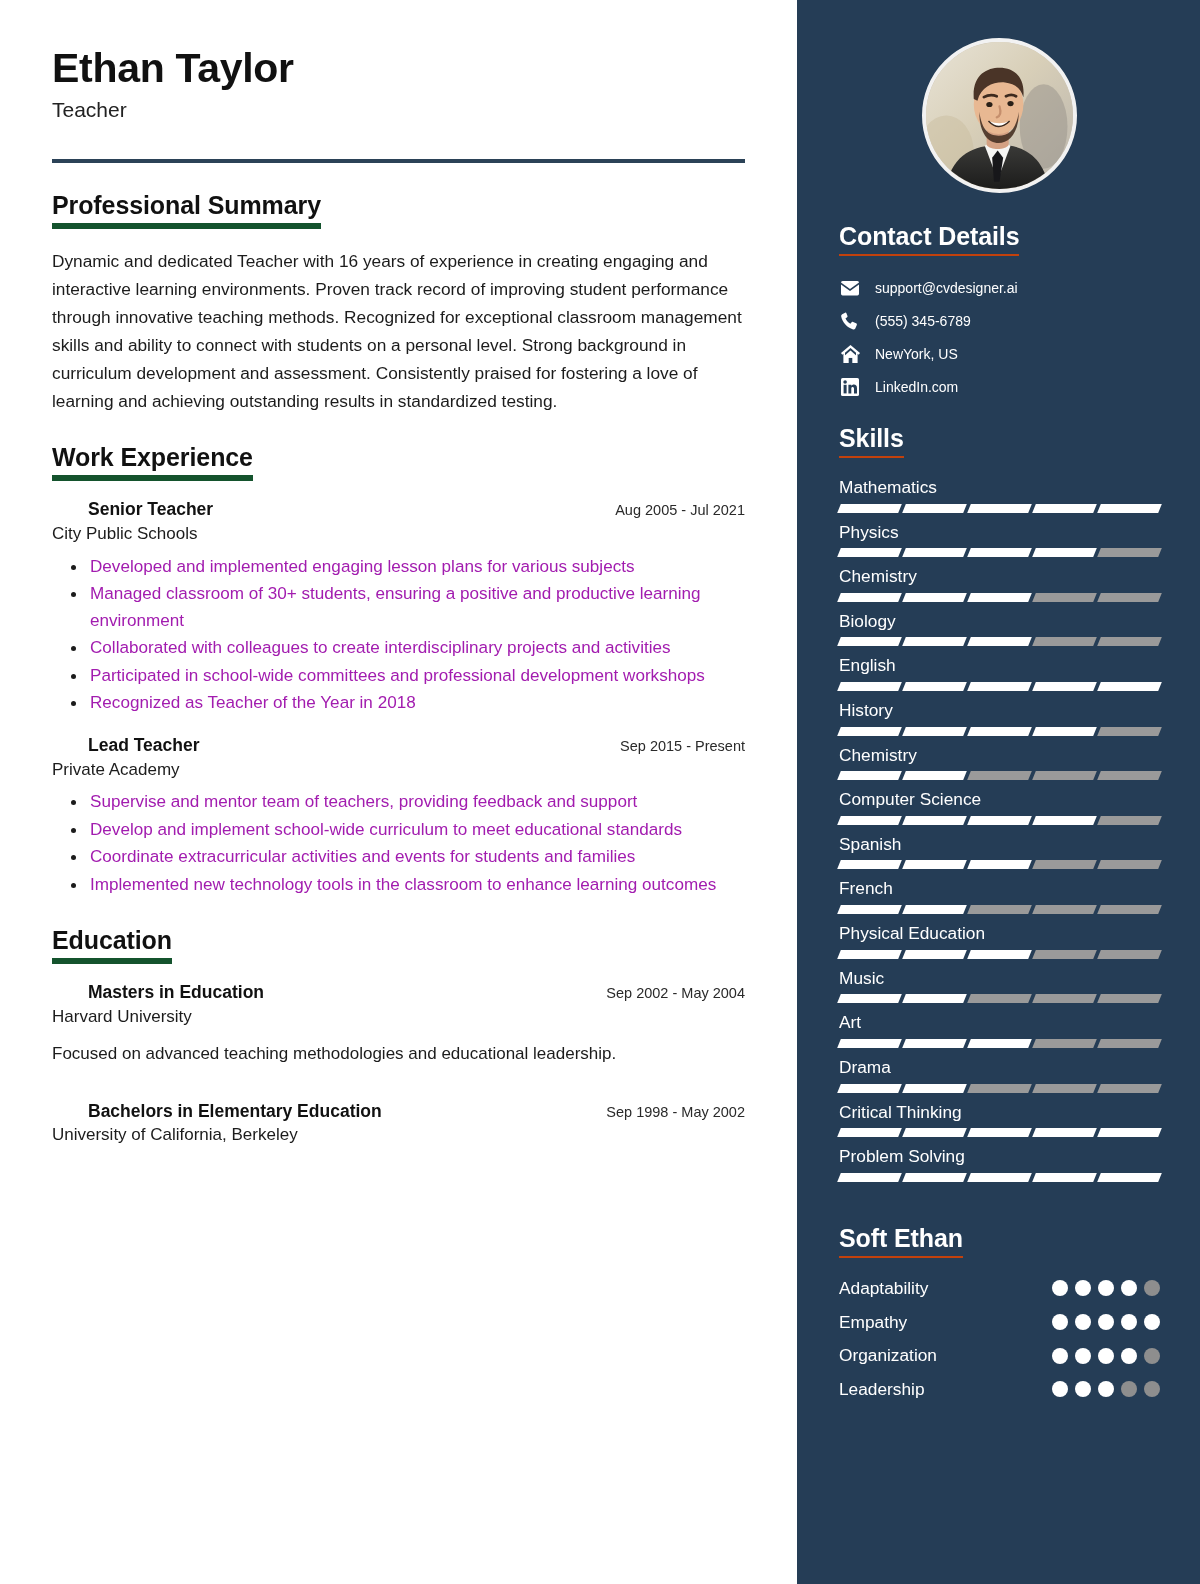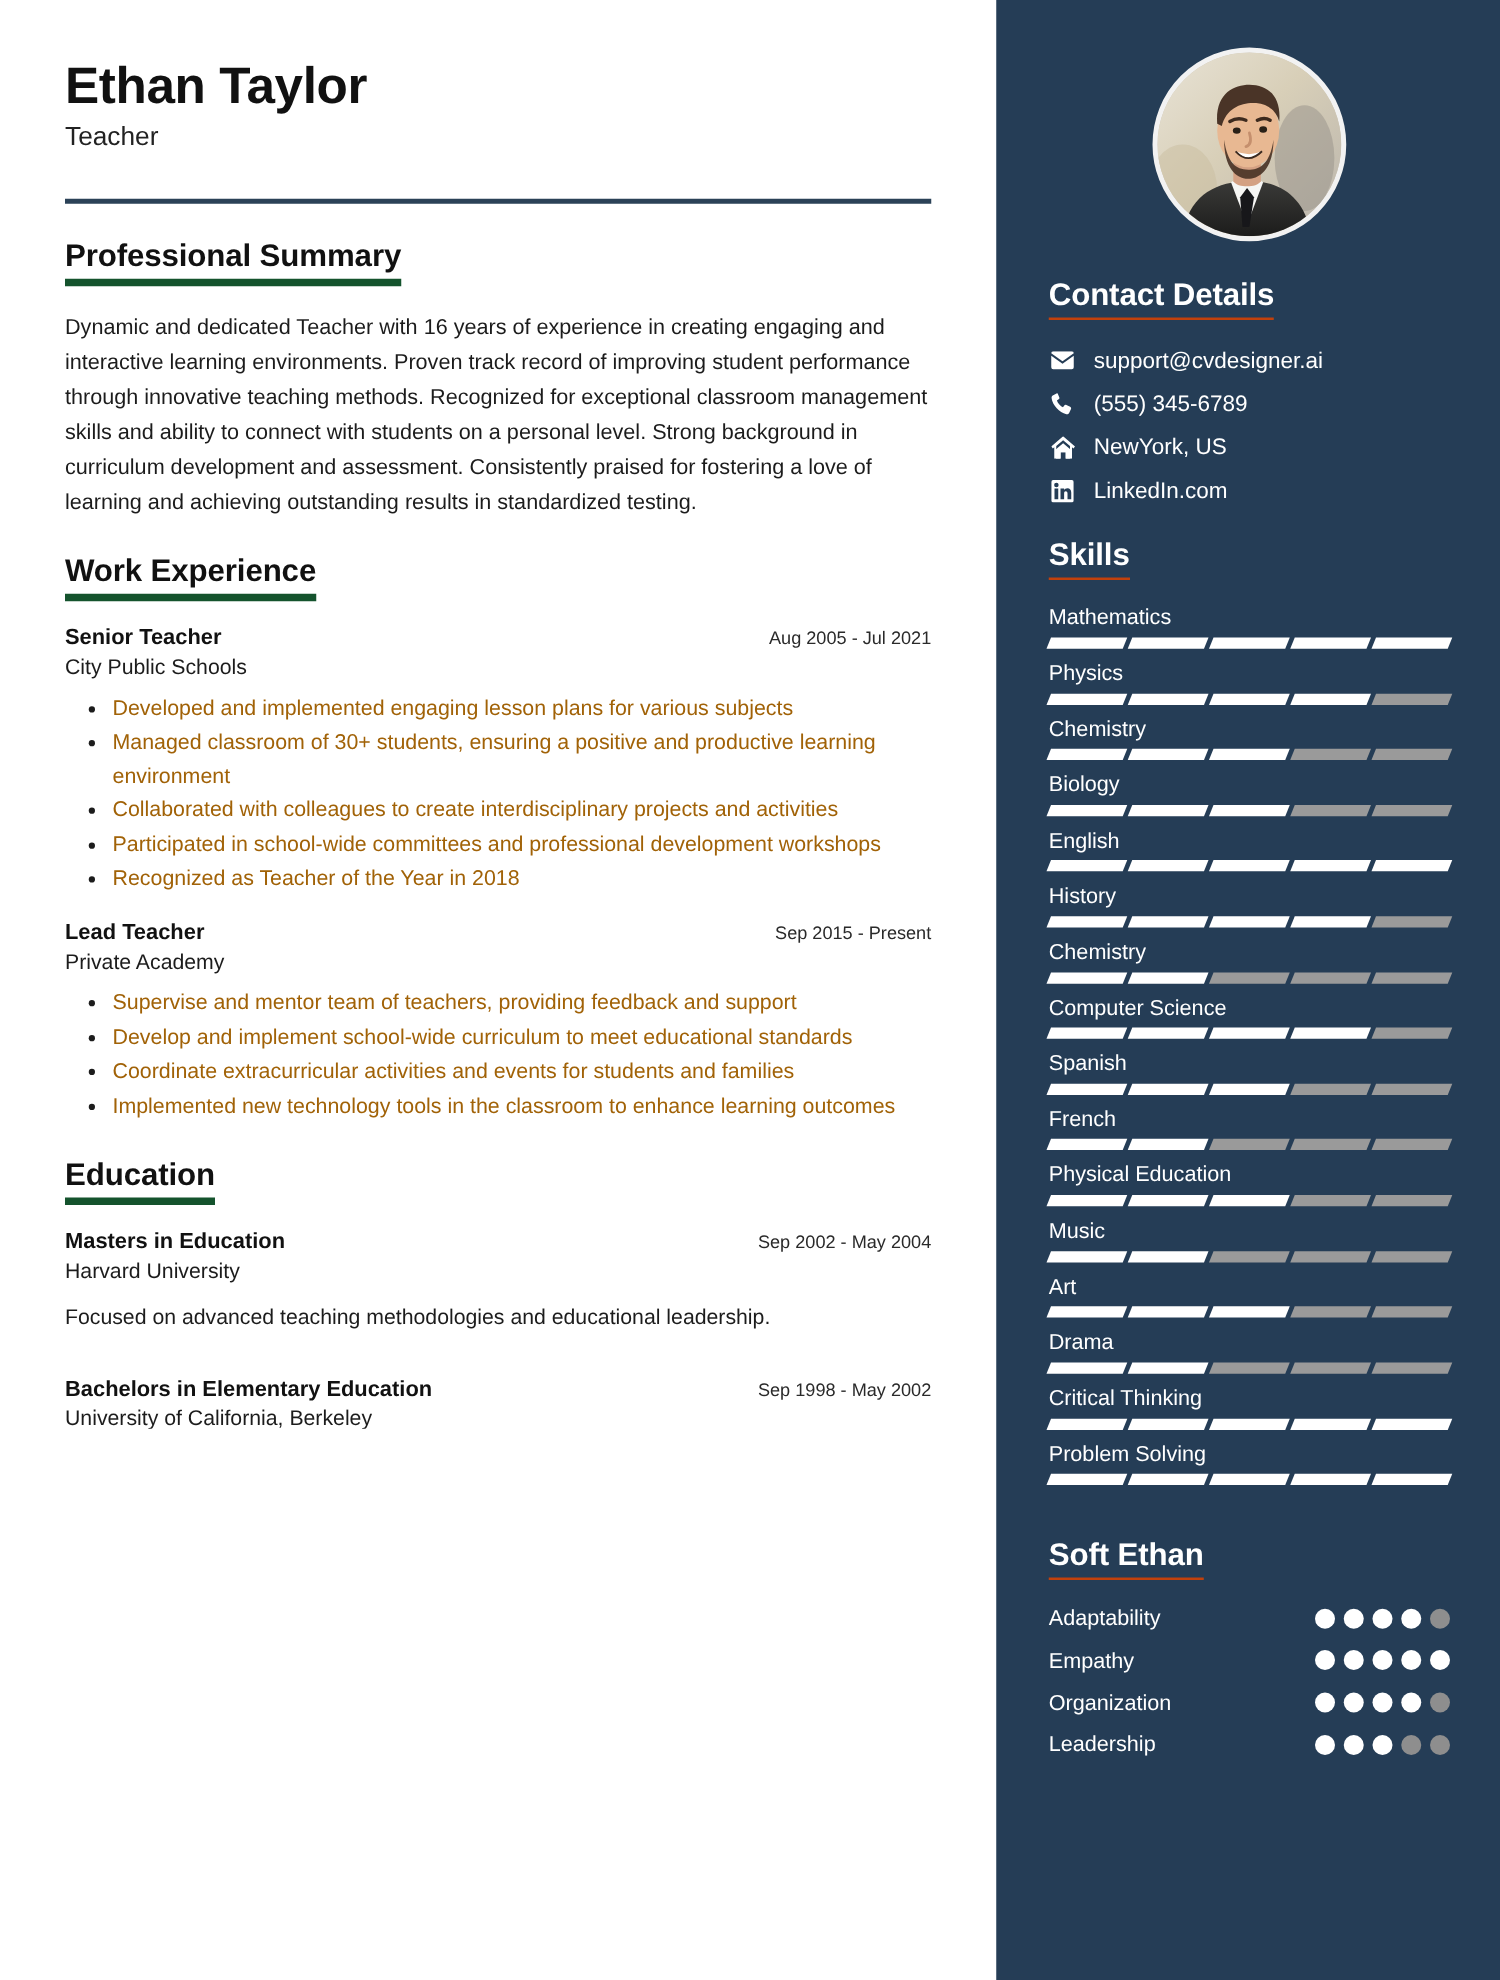--- a/index.html
+++ b/index.html
@@ -79,20 +79,21 @@
     align-items: baseline;
     justify-content: space-between;
     gap: 14px;
   }
 
   .entry-role {
     font-size: 17.5px;
     font-weight: bold;
     color: #111111;
     line-height: 1.3;
+    margin-left: 36px;
   }
 
   .entry-date {
     font-size: 14.5px;
     color: #2a2a2a;
     white-space: nowrap;
     flex: none;
   }
 
   .entry-org {
@@ -111,21 +112,21 @@
 
   ul.bullets {
     margin-top: 8px;
     padding-left: 38px;
     list-style: none;
   }
   ul.bullets li {
     position: relative;
     font-size: 17.1px;
     line-height: 1.55;
-    color: #a16207;
+    color: #a21caf;
     margin-bottom: 1px;
   }
   ul.bullets li::before {
     content: "";
     position: absolute;
     left: -19px;
     top: 11px;
     width: 5px;
     height: 5px;
     border-radius: 50%;
@@ -183,21 +184,21 @@
   .contact-icon {
     width: 22px;
     height: 20px;
     flex: none;
     display: flex;
     align-items: center;
     justify-content: center;
   }
   .contact-icon svg { fill: #ffffff; display: block; }
   .contact-text {
-    font-size: 18px;
+    font-size: 14px;
     color: #ffffff;
     line-height: 1.2;
   }
 
   
   .skills-block { margin-top: 27px; }
   .skill-rows { margin-top: 19px; }
 
   .skill-row { margin-bottom: 9px; }
   .skill-name {

